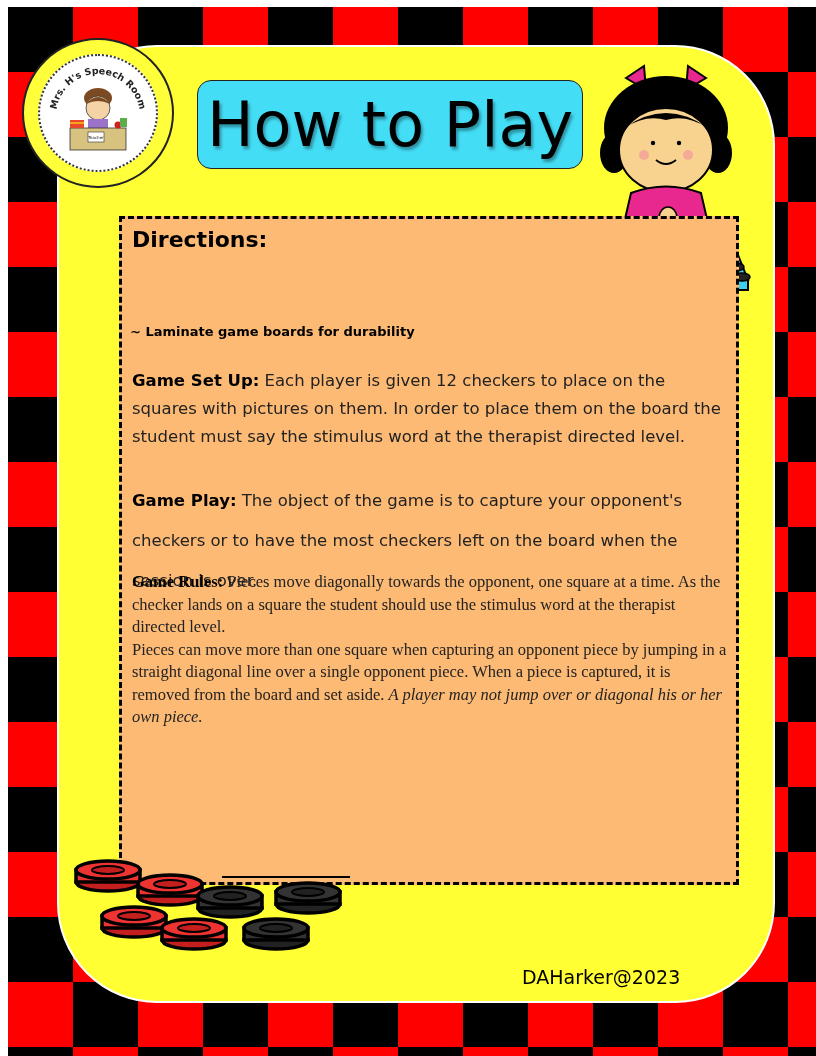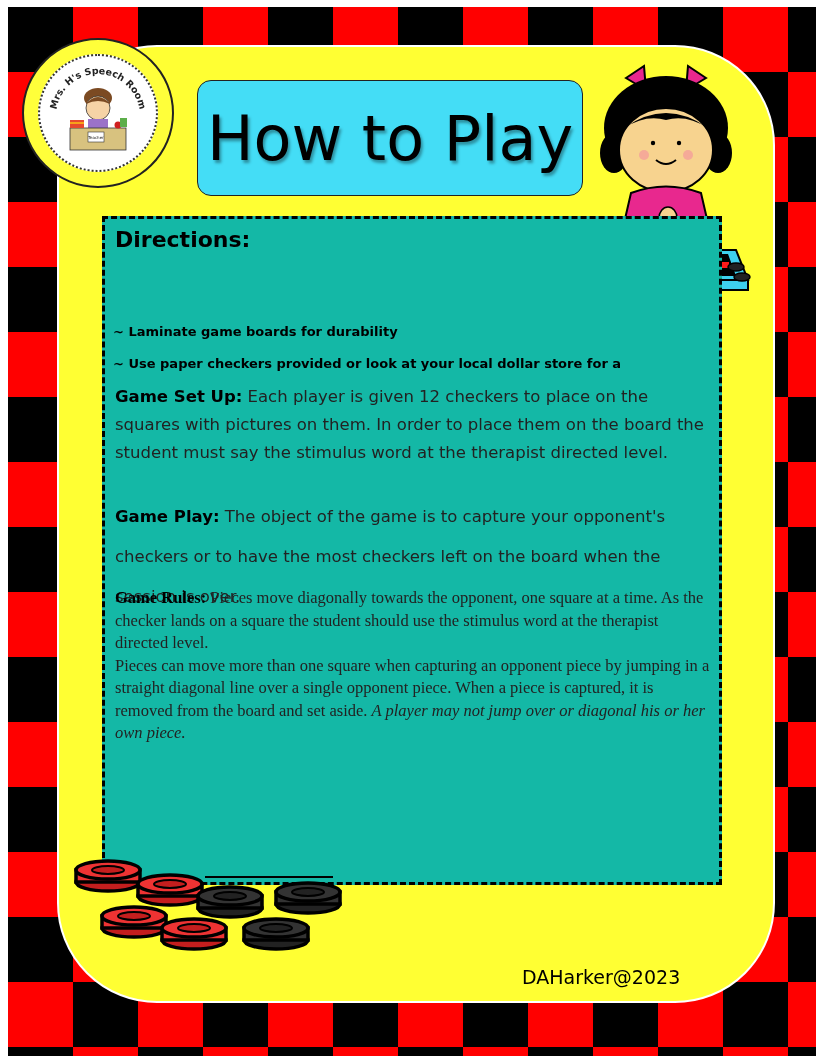--- a/index.html
+++ b/index.html
@@ -22,38 +22,38 @@
   .logo {
     position:absolute; left:22px; top:38px; width:152px; height:150px;
     border-radius:50%; background:#ffff3a; border:2px solid #222;
     box-sizing:border-box;
   }
   .logo-inner {
     position:absolute; left:14px; top:14px; width:120px; height:118px;
     border-radius:50%; background:#fff; border:2px dotted #333; box-sizing:border-box;
   }
   .title-box {
-    position:absolute; left:197px; top:80px; width:386px; height:116px;
+    position:absolute; left:197px; top:80px; width:386px; height:89px;
     background:#44ddf6; border:1.5px solid #222; border-radius:14px; box-sizing:border-box;
     display:flex; align-items:center; justify-content:center;
   }
   .title-text {
     font:62px "DejaVu Sans", sans-serif; color:#000; letter-spacing:0px;
     text-shadow: 2px 3px 3px rgba(0,0,0,0.35);
   }
   .content {
-    position:absolute; left:102px; top:216px; width:620px; height:669px;
-    background:#14b8a6; border:3px dashed #000; box-sizing:border-box;
+    position:absolute; left:119px; top:216px; width:620px; height:669px;
+    background:#fdba74; border:3px dashed #000; box-sizing:border-box;
   }
   .directions-title { position:absolute; left:10px; top:8px;
     font:bold 22px "DejaVu Sans", sans-serif; color:#000; }
   .dir-item { position:absolute; left:8px; font:bold 13px "DejaVu Sans", sans-serif; color:#000; line-height:22px;margin-top:46px; }
   .dir-item .indent { display:block; padding-left:21px; }
   .section { position:absolute; left:10px; width:598px;
-    font:16.5px "DejaVu Sans", sans-serif; color:#222;margin-top:16px; }
+    font:16.5px "DejaVu Sans", sans-serif; color:#222; }
   .section b { color:#000; font-weight:bold; }
   .section i { font-style:italic; }
   .footer { position:absolute; left:522px; top:966px; font:19px "DejaVu Sans", sans-serif; color:#000; }
   .girl { position:absolute; left:596px; top:58px; width:160px; height:245px; }
   .checkers { position:absolute; left:72px; top:852px; width:290px; height:100px; }
 </style>
 </head>
 <body>
 
 <div class="board"></div>
@@ -130,21 +130,20 @@
   <ellipse cx="140" cy="209" rx="8" ry="4" fill="#222" stroke="#000" stroke-width="1.5"></ellipse>
   <ellipse cx="146" cy="219" rx="8" ry="4" fill="#222" stroke="#000" stroke-width="1.5"></ellipse>
 </svg>
 
 <div class="content">
   <div class="directions-title">Directions:</div>
   <div class="dir-item" style="top:56px">
     <span>~ Laminate game boards for durability</span>
   </div>
   <div class="dir-item" style="top:88px">
-    <span>~ Use paper checkers provided or look at your local dollar store for a</span>
   </div>
 
   <div class="section" style="top:148px; line-height:28px;">
     <b>Game Set Up:</b><span> Each player is given 12 checkers to place on the squares with pictures on them. In order to place them on the board the student must say the stimulus word at the therapist directed level.</span>
   </div>
 
   <div class="section" style="top:262px; line-height:40px;">
     <b>Game Play:</b><span> The object of the game is to capture your opponent's checkers or to have the most checkers left on the board when the session is over.</span>
   </div>
 

